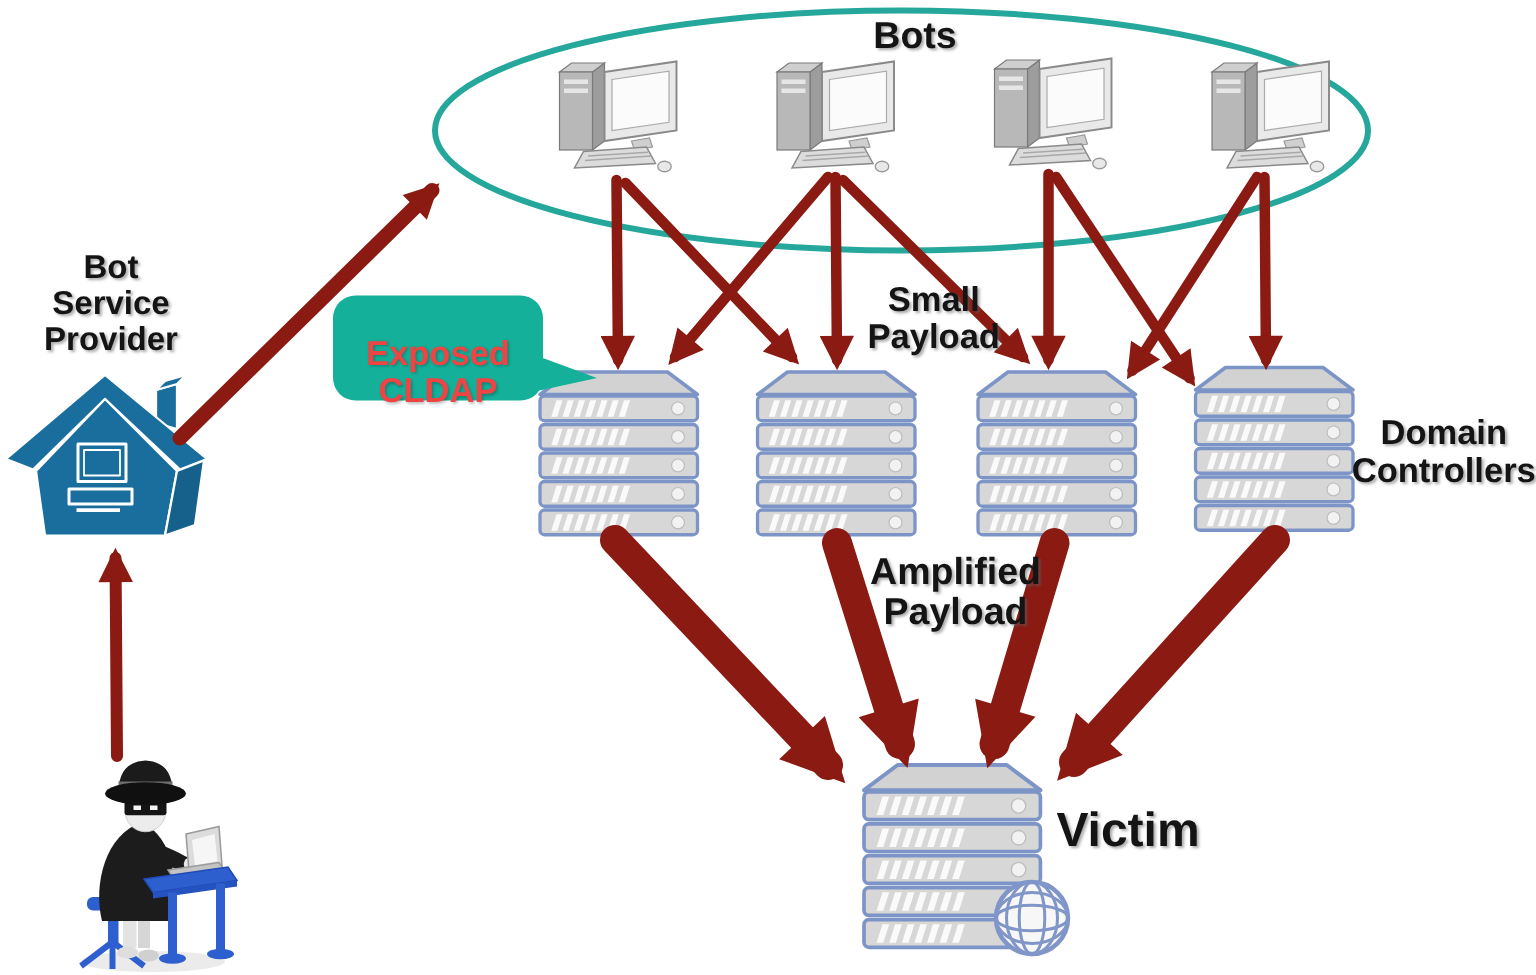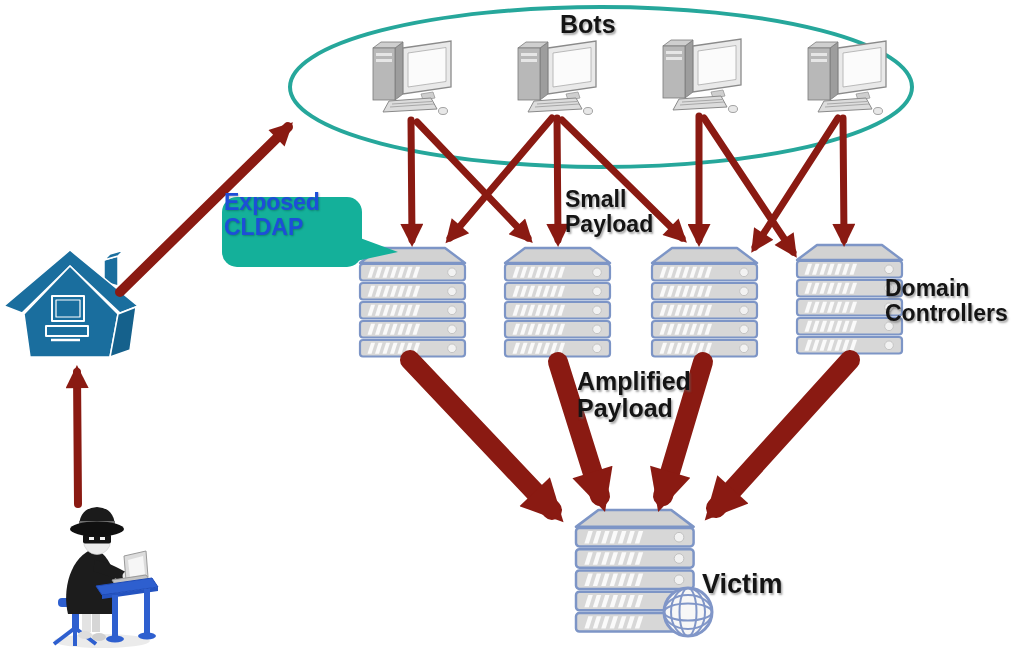--- a/index.html
+++ b/index.html
@@ -1,28 +1,28 @@
 <!DOCTYPE html>
 <html><head>
 <meta charset="utf-8">
 <style>
   html,body{margin:0;padding:0;background:#fff;}
   #stage{position:relative;width:1024px;height:650px;background:#fff;overflow:hidden;
          font-family:"Liberation Sans",sans-serif;}
   #stage svg{position:absolute;left:0;top:0;}
-  .lbl{position:absolute;font-weight:700;color:#141414;text-align:left;line-height:1.08;
+  .lbl{position:absolute;font-weight:700;color:#141414;text-align:center;line-height:1.08;
        text-shadow:1.5px 1.5px 2px rgba(100,100,100,.55);}
   .lbl span{display:block;}
   .lbl-bots{left:560px;top:11px;width:100px;font-size:25px;}
   .lbl-bsp{left:24px;top:166px;width:100px;font-size:22px;}
   .lbl-small{left:565px;top:187px;width:115px;font-size:23px;}
   .lbl-dc{left:885px;top:276px;width:155px;font-size:23px;}
   .lbl-amp{left:577px;top:368px;width:120px;font-size:25px;}
-  .lbl-victim{left:702px;top:570px;width:100px;font-size:27px;}
-  .lbl-bubble{left:224px;top:190px;width:136px;font-size:23px;color:#1d4ed8;
+  .lbl-victim{left:702px;top:536px;width:100px;font-size:32px;}
+  .lbl-bubble{left:224px;top:223px;width:136px;font-size:23px;color:#ef4444;
               text-shadow:1px 1px 2px rgba(0,0,0,.25);}
 </style>
 </head>
 <body>
 
 <div id="stage">
 
 <svg width="1024" height="650" viewBox="0 0 1024 650">
   <defs>
     <marker id="ah" viewBox="0 0 10 10" refX="7" refY="5" markerWidth="26" markerHeight="23" orient="auto" markerUnits="userSpaceOnUse">
@@ -165,20 +165,25 @@
   </g>
 
   <g>
     <path d="M352,235 L398,252 L352,262 Z" fill="#14b09a"></path>
     <rect x="222" y="197" width="140" height="70" rx="15" fill="#14b09a"></rect>
   </g>
 </svg>
 
 <div class="lbl lbl-bots">Bots</div>
 
+<div class="lbl lbl-bsp">
+  <span>Bot</span>
+  <span>Service</span>
+  <span>Provider</span>
+</div>
 
 <div class="lbl lbl-bubble">
   <span>Exposed</span>
   <span>CLDAP</span>
 </div>
 
 <div class="lbl lbl-small">
   <span>Small</span>
   <span>Payload</span>
 </div>

